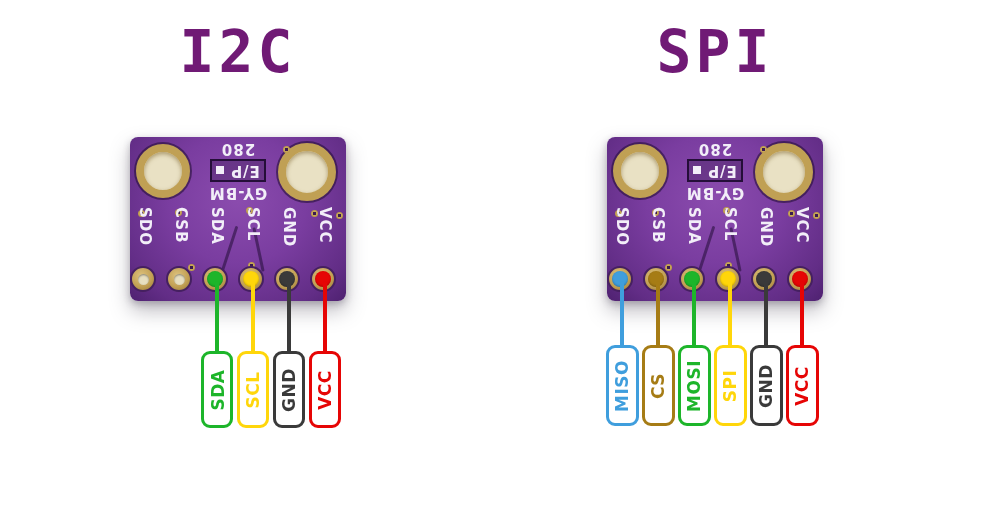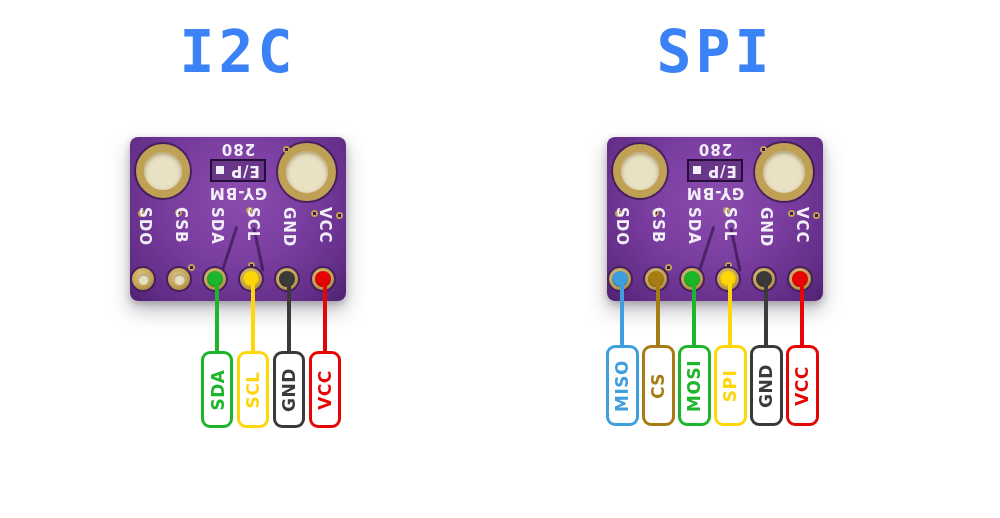--- a/index.html
+++ b/index.html
@@ -5,21 +5,21 @@
   * { margin:0; padding:0; box-sizing:border-box; }
   html,body { background:#ffffff; }
   #stage {
     position:relative; width:1000px; height:518px; overflow:hidden;
     background:#ffffff; font-family:"DejaVu Sans", sans-serif;
   }
   .diagram { position:absolute; top:0; width:216px; height:518px; }
   .diagram-title {
     position:absolute; top:18px; left:0; width:100%;
     text-align:center; font-family:"DejaVu Sans Mono", monospace;
-    font-weight:bold; font-size:58px; letter-spacing:4px; color:#3b82f6;
+    font-weight:bold; font-size:58px; letter-spacing:4px; color:#701a75;
   }
   .board {
     position:absolute; left:0; top:137px; width:216px; height:164px;
     border-radius:8px;
     background:radial-gradient(ellipse at 50% 38%, #8b4cae 0%, #7a3da0 45%, #622d86 82%, #4e2170 100%);
     box-shadow:0 10px 20px rgba(90,85,100,0.38), 0 3px 7px rgba(70,60,80,0.30);
   }
   .hole {
     position:absolute; border-radius:50%;
     background:#e9e1c4; border:8px solid #c0a054;

